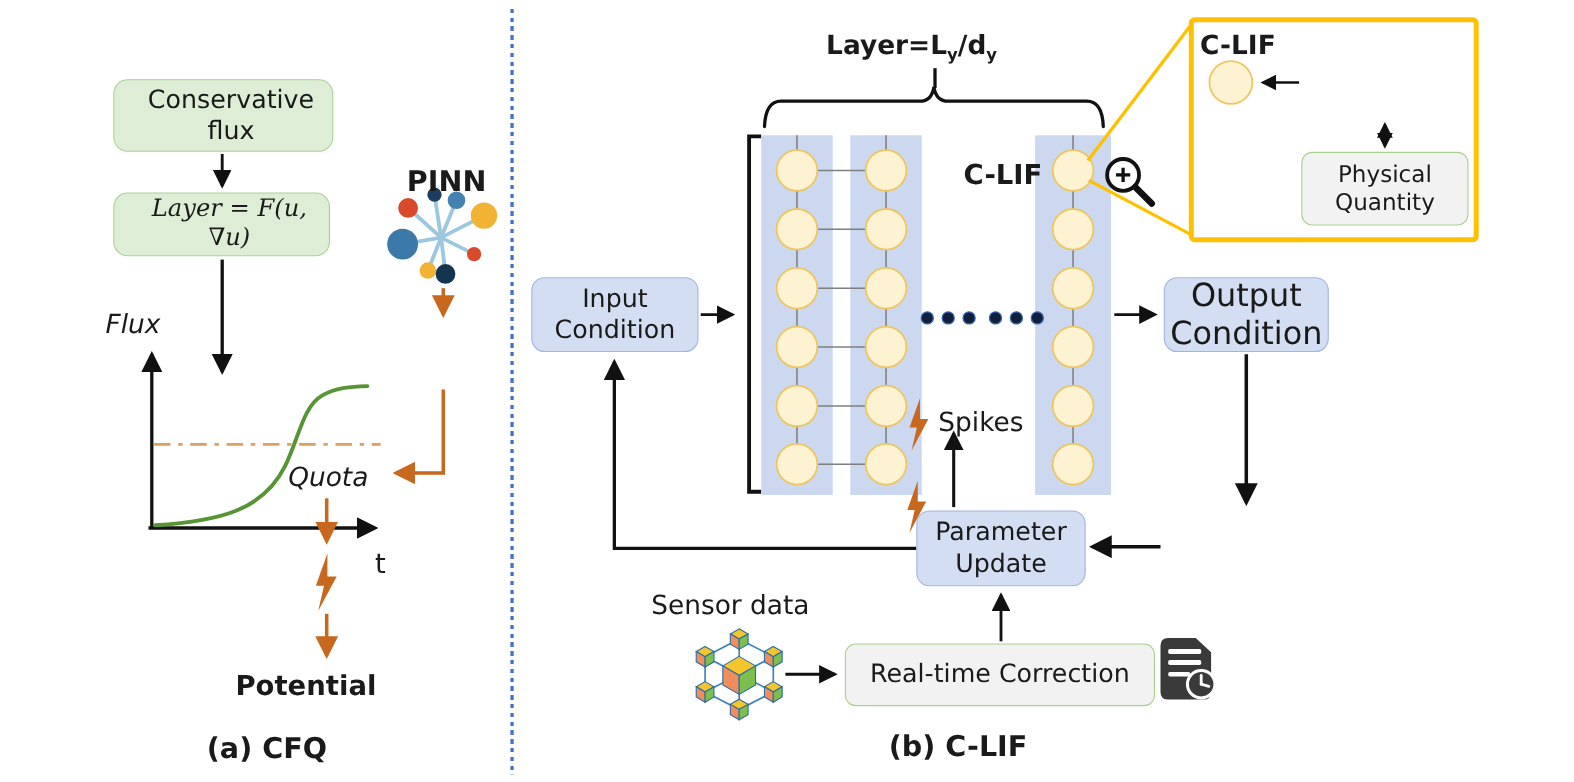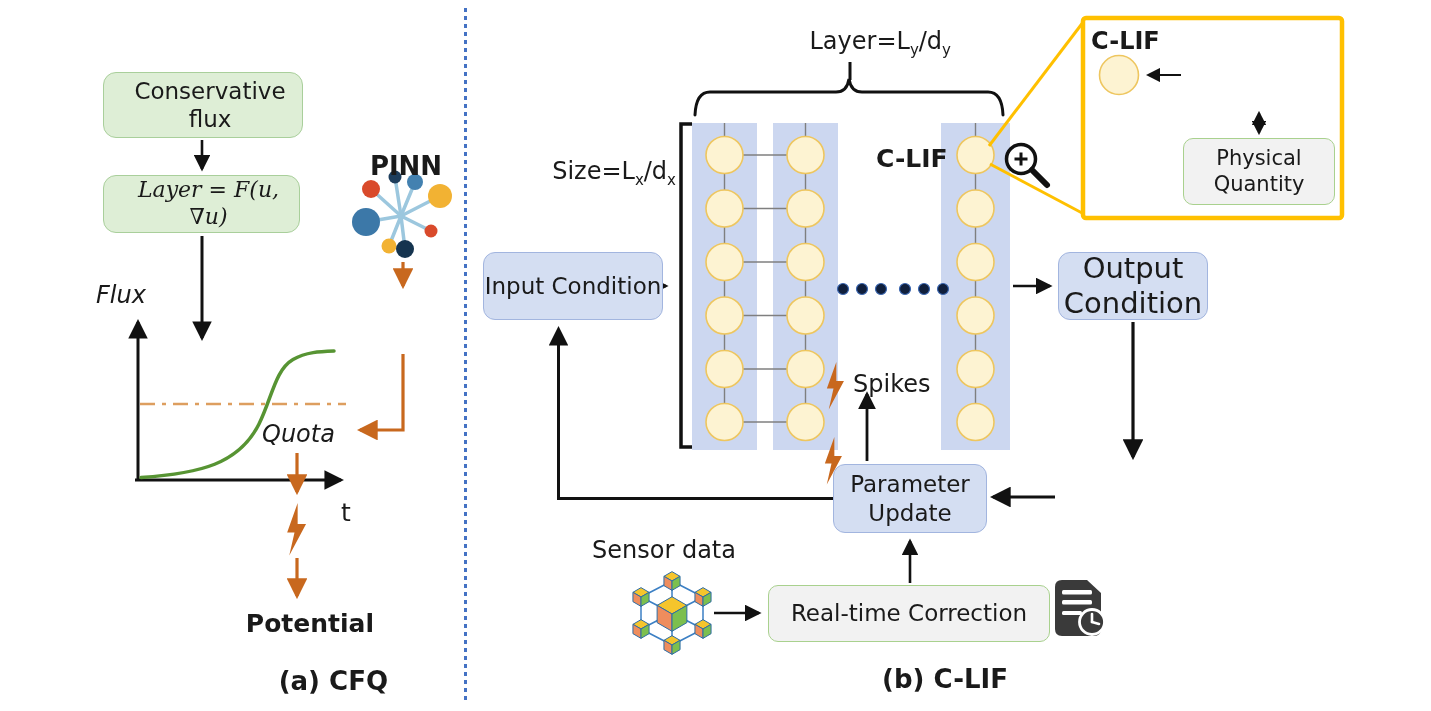--- a/index.html
+++ b/index.html
@@ -11,21 +11,21 @@
     position:absolute;display:flex;align-items:center;justify-content:center;
     text-align:center;line-height:1.22;box-sizing:border-box;
   }
   .green{background:#deeed6;border:1.6px solid #a9cf9b;border-radius:13px;padding-left:14px;}
   .blue{background:#d4def2;border:1.6px solid #a2b5df;border-radius:12px;}
   .gray{background:#f2f2f2;border:1.8px solid #a9d18e;border-radius:10px;}
   .lbl{position:absolute;white-space:nowrap;}
   .ital{font-style:italic;}
   .bold{font-weight:700;}
   .serifmath{font-family:"DejaVu Serif", serif;font-style:italic;}
-  .center{text-align:right;}
+  .center{text-align:left;font-weight:bold;}
   sub.s{font-size:15px;}
   #divider{
     position:absolute;left:464px;top:8px;width:3px;height:696px;
     background:repeating-linear-gradient(to bottom,#4472c4 0 4px,transparent 4px 8px);
   }
   svg{position:absolute;left:0;top:0;}
 </style>
 </head>
 <body>
 
@@ -287,25 +287,24 @@
   <div class="lbl" style="left:341px;top:498px;font-size:25px;">t</div>
 
   <div class="lbl ital" style="left:262px;top:420px;font-size:24px;">Quota</div>
 
   <div class="lbl bold center" style="left:214px;top:609px;width:160px;font-size:25px;">Potential</div>
 
   <div class="lbl bold center" style="left:188px;top:666px;width:200px;font-size:26px;">(a) CFQ</div>
 
   <div class="lbl center" style="left:751px;top:27px;width:200px;font-size:24px;"><span>Layer=L</span><sub class="s">y</sub><span>/d</span><sub class="s">y</sub></div>
 
-  <div class="lbl" style="left:548px;top:157px;width:128px;font-size:24px;text-align:right;"><span>Size=L</span><sub class="s">x</sub><span>/d</span><sub class="s">x</sub></div>
 
   <div class="lbl bold" style="left:876px;top:144px;font-size:25px;">C-LIF</div>
 
-  <div class="box blue" style="left:483px;top:252px;width:180px;height:68px;font-size:23px;">
+  <div class="box blue" style="left:483px;top:252px;width:152px;height:68px;font-size:23px;">
     <span>Input Condition</span>
   </div>
 
   <div class="box blue" style="left:1058px;top:252px;width:150px;height:68px;font-size:29px;">
     <span>Output Condition</span>
   </div>
 
 
   <div class="box blue" style="left:833px;top:464px;width:154px;height:69px;font-size:23px;">
     <span>Parameter Update</span>

